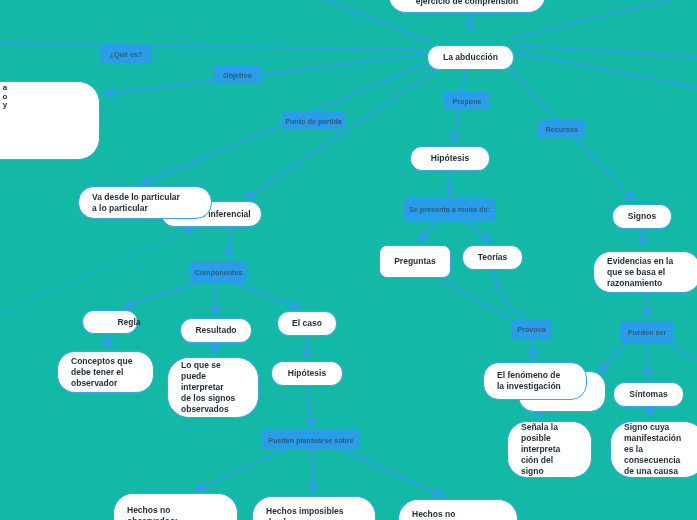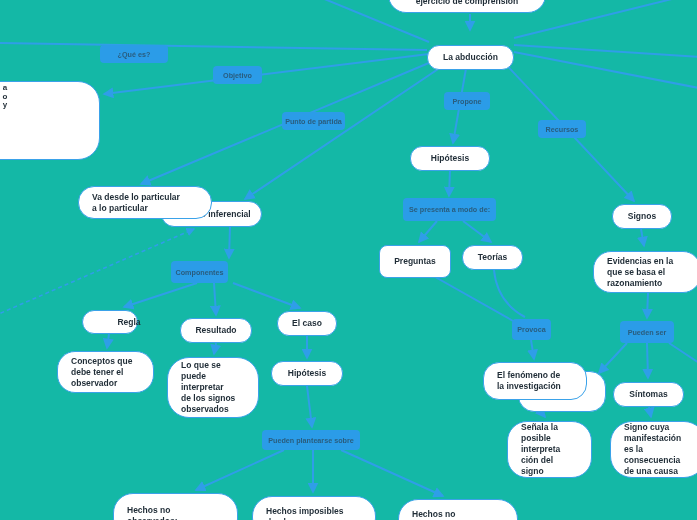--- a/index.html
+++ b/index.html
@@ -159,27 +159,27 @@
 manifestación
 es la
 consecuencia
 de una causa</div>
       <div class="node left" style="left: 113px; top: 493px; width: 125px; height: 46px; border-radius: 20px;">Hechos no
 observados;</div>
       <div class="node left" style="left: 252px; top: 496px; width: 124px; height: 42px; border-radius: 20px;">Hechos imposibles
 de observar</div>
       <div class="node left" style="left: 398px; top: 499px; width: 120px; height: 42px; border-radius: 20px;">Hechos no
 observables en el</div>
-      <div class="edge-label" style="left: 100px; top: 45px; width: 68px; height: 18px;">¿Qué es?</div>
+      <div class="edge-label" style="left: 100px; top: 45px; width: 52px; height: 18px;">¿Qué es?</div>
       <div class="edge-label" style="left: 213px; top: 66px; width: 49px; height: 18px;">Objetivo</div>
       <div class="edge-label" style="left: 282px; top: 112px; width: 63px; height: 18px;">Punto de partida</div>
       <div class="edge-label" style="left: 444px; top: 92px; width: 46px; height: 18px;">Propone</div>
       <div class="edge-label" style="left: 538px; top: 120px; width: 48px; height: 18px;">Recursos</div>
       <div class="edge-label" style="left: 403px; top: 198px; width: 93px; height: 23px;">Se presenta a modo de:</div>
-      <div class="edge-label" style="left: 171px; top: 261px; width: 57px; height: 22px;">Componentes</div>
+      <div class="edge-label" style="left: 190px; top: 261px; width: 57px; height: 22px;">Componentes</div>
       <div class="edge-label" style="left: 512px; top: 319px; width: 39px; height: 21px;">Provoca</div>
       <div class="edge-label" style="left: 620px; top: 321px; width: 54px; height: 22px;">Pueden ser</div>
       <div class="edge-label" style="left: 262px; top: 430px; width: 98px; height: 20px;">Pueden plantearse sobre</div>
       <div class="floating-text" style="left: -2px; top: 84px; width: 14px;">a
 o
 y</div>
     </div>
 </div>
 
 </body></html>

